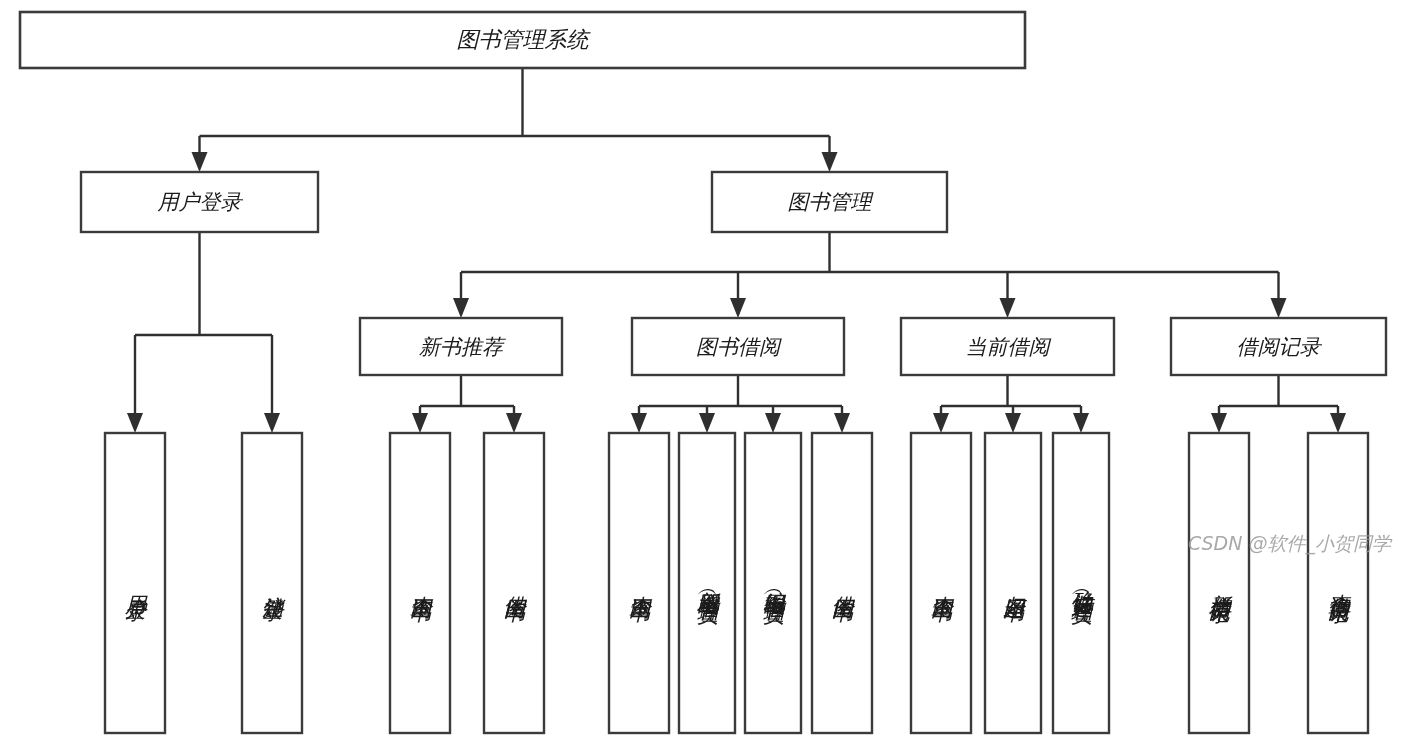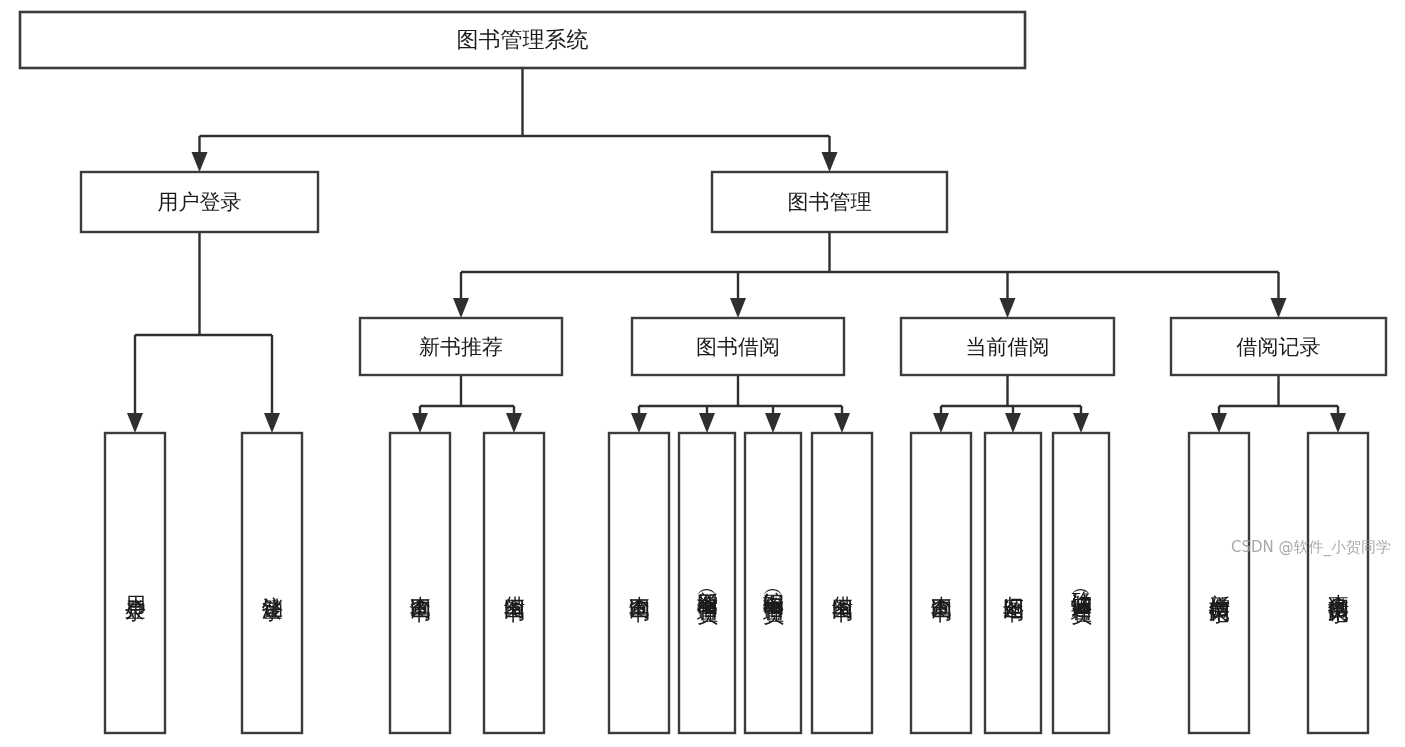--- a/index.html
+++ b/index.html
@@ -12,20 +12,21 @@
     width: 1405px;
     height: 747px;
     font-family: "DejaVu Sans", "Liberation Sans", sans-serif;
     overflow: hidden;
     position: relative;
   }
   #diagram-root {
     position: relative;
     width: 1405px;
     height: 563px;
+    font-style: italic;
   }
   svg#tree-svg {
     position: absolute;
     left: 0;
     top: 0;
     width: 1405px;
     height: 747px;
     display: block;
   }
   .node-box {
@@ -73,21 +74,21 @@
     letter-spacing: 2px;
     color: #1b1b1b;
     white-space: nowrap;
     text-align: center;
   }
   .watermark {
     position: absolute;
     right: 14px;
     bottom: 6px;
     font-family: "DejaVu Sans", "Liberation Sans", sans-serif;
-    font-size: 15px;
+    font-size: 19px;
     color: #9a9a9a;
     opacity: 0.85;
     white-space: nowrap;
     user-select: none;
   }
 </style>
 </head>
 <body>
 
 <div id="diagram-root">

